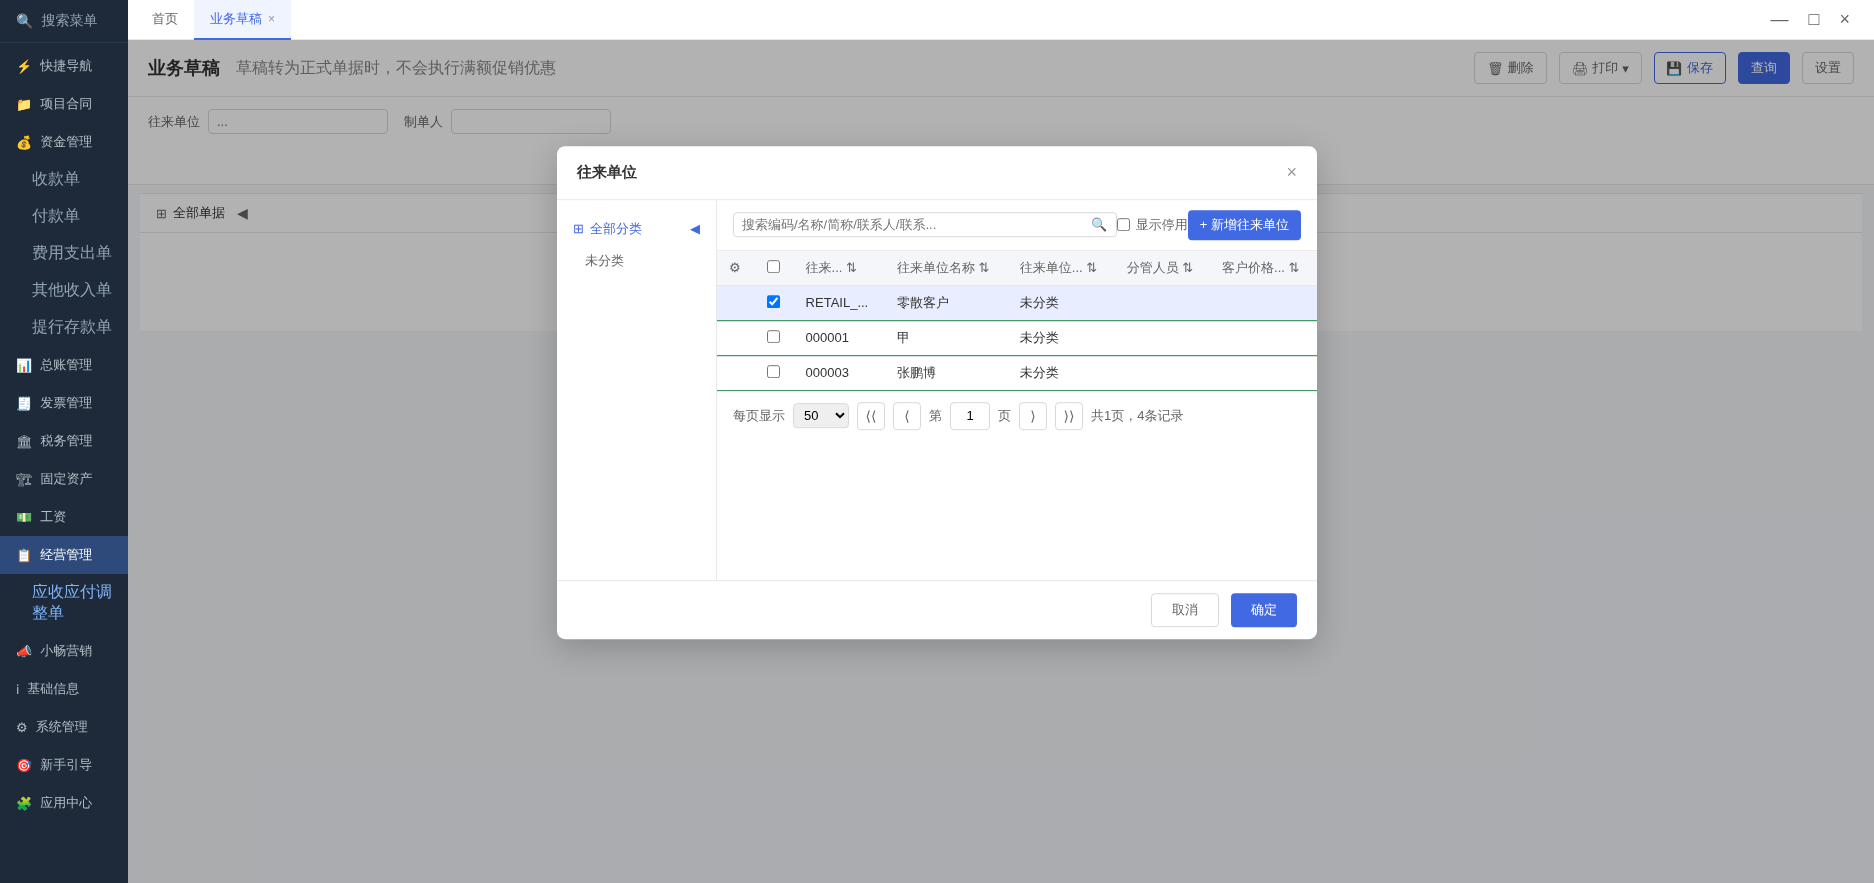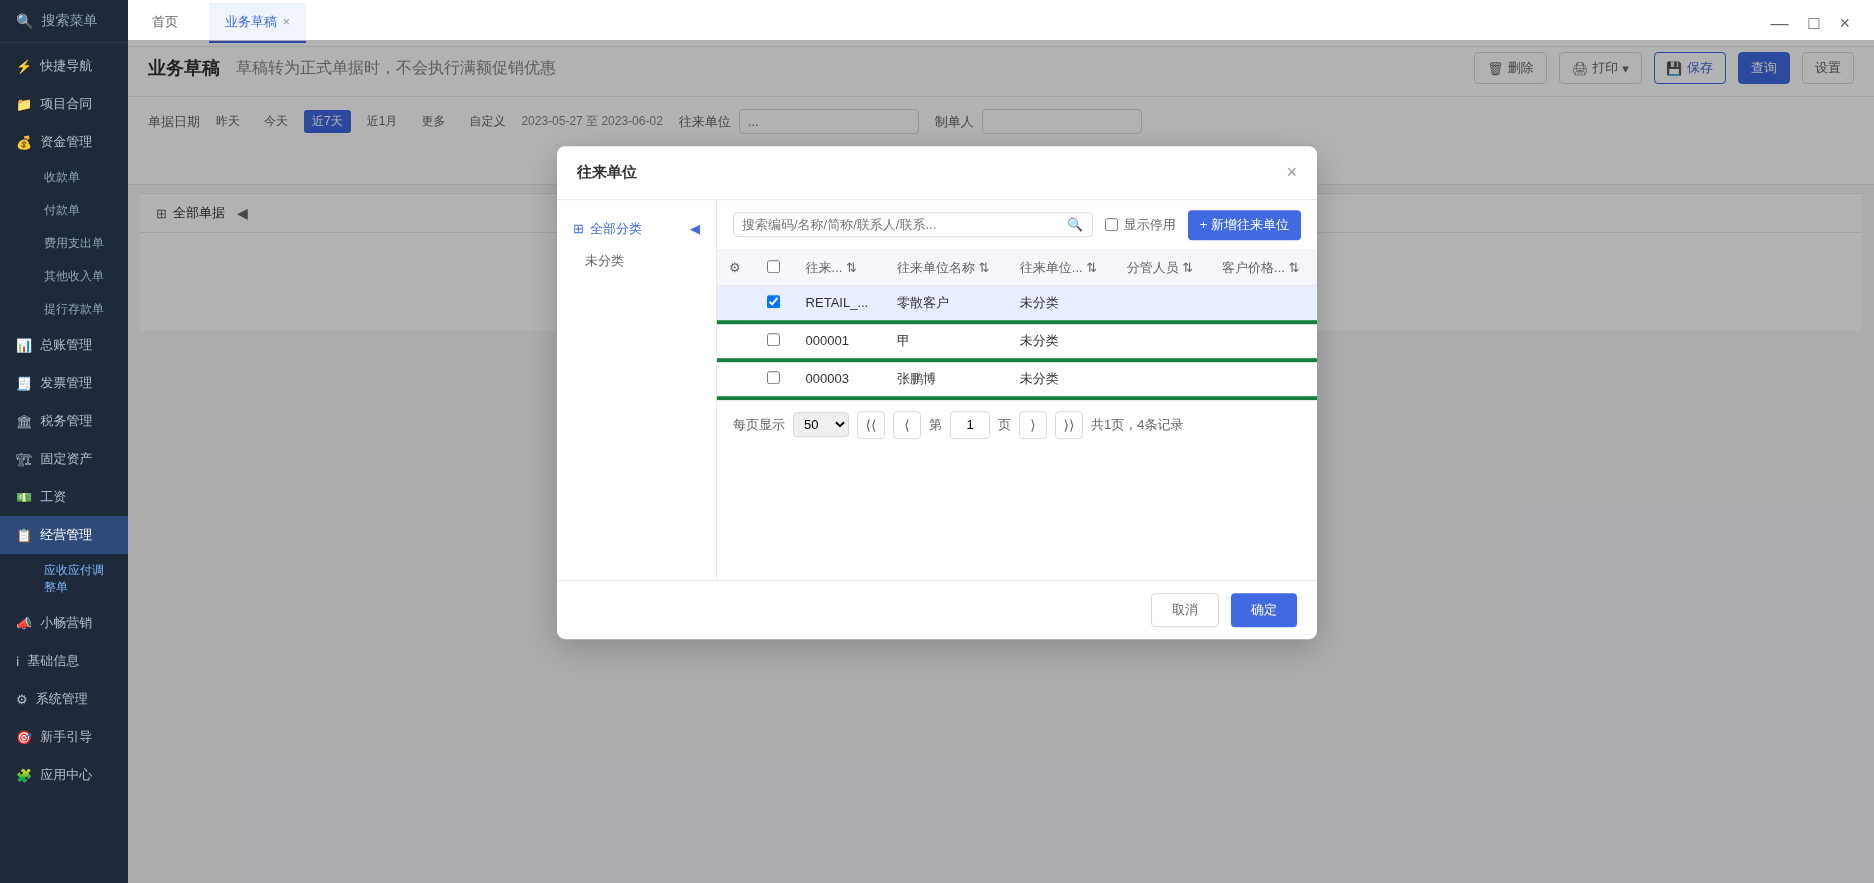--- a/index.html
+++ b/index.html
@@ -11,23 +11,23 @@
       background: #1e2a3a; color: #b0bec5; display: flex; flex-direction: column;
       z-index: 10;
     }
     .sidebar-search {
       display: flex; align-items: center; padding: 12px 16px; gap: 8px;
       color: #90a4ae; font-size: 14px; cursor: pointer; border-bottom: 1px solid #2a3a4e;
     }
 
     
     .topbar {
-      position: fixed; left: 128px; top: 0; right: 0; height: 47px;
+      position: fixed; left: 128px; top: 0; right: 0; height: 40px;
       background: #fff; border-bottom: 1px solid #e8e8e8; display: flex; align-items: center;
-      z-index: 9; padding: 0 8px; gap: 15px;
+      z-index: 9; padding: 0 8px;
     }
     .tab {
       padding: 0 16px; height: 40px; display: flex; align-items: center;
       font-size: 13px; color: #666; cursor: pointer; border-bottom: 2px solid transparent;
     }
     .tab.active { color: #4169e1; border-bottom: 2px solid #4169e1; background: #f0f4ff; }
     .tab-close { margin-left: 6px; color: #999; font-size: 12px; cursor: pointer; }
     .topbar-right { margin-left: auto; display: flex; gap: 4px; padding-right: 8px; }
     .close-btn { font-size: 18px; color: #666; cursor: pointer; padding: 4px 8px; }
 
@@ -86,40 +86,40 @@
       min-height: 380px;
     }
     .modal-sidebar-item {
       padding: 8px 16px; font-size: 13px; cursor: pointer; color: #333;
       display: flex; align-items: center; gap: 6px;
     }
     .modal-sidebar-item.active { color: #4169e1; font-weight: 500; }
     .modal-sidebar-sub { padding: 6px 16px 6px 28px; font-size: 13px; color: #666; cursor: pointer; }
     .modal-main { flex: 1; display: flex; flex-direction: column; }
     .modal-toolbar {
-      padding: 10px 16px; display: flex; align-items: center; gap: 12px;
+      padding: 10px 16px; display: flex; align-items: center; 
       border-bottom: 1px solid #e8e8e8;
     }
     .search-box {
       flex: 1; display: flex; align-items: center; border: 1px solid #d9d9d9;
       border-radius: 4px; padding: 4px 8px; gap: 6px; font-size: 13px; color: #999;
     }
     .search-box input { border: none; outline: none; flex: 1; font-size: 13px; color: #333; }
     .show-disabled { display: flex; align-items: center; gap: 6px; font-size: 13px; color: #666; }
     .btn-new { background: #4169e1; color: #fff; border: none; border-radius: 4px; padding: 6px 12px; font-size: 13px; cursor: pointer; display: flex; align-items: center; gap: 4px; white-space: nowrap; }
 
     
     .data-table { width: 100%; border-collapse: collapse; font-size: 13px; }
     .data-table th {
       background: #f5f6fa; padding: 8px 12px; text-align: left;
       border-bottom: 1px solid #e8e8e8; color: #666; font-weight: normal;
       white-space: nowrap;
     }
     .data-table td {
-      padding: 8px 12px; border-bottom: 4px solid #15803d; color: #333;
+      padding: 8px 12px; border-bottom: 1px solid #15803d; color: #333;
     }
     .data-table tr.selected td { background: #e8edff; }
 
     
     .pagination {
       padding: 10px 16px; display: flex; align-items: center; gap: 8px;
       border-top: 1px solid #e8e8e8; font-size: 13px; color: #666;
     }
     .page-btn {
       width: 28px; height: 28px; border: 1px solid #d9d9d9; border-radius: 4px;
@@ -149,21 +149,21 @@
     .table-scroll::-webkit-scrollbar-thumb { background: #bbb; border-radius: 3px; }
 
     
     .sidebar-section { padding: 4px 0; }
     .sidebar-group-item {
       display: flex; align-items: center; padding: 10px 16px; gap: 8px;
       font-size: 13px; color: #b0bec5; cursor: pointer;
     }
     .sidebar-group-item.active { background: #2d4a7a; color: #fff; }
     .sub-item {
-      padding: 8px 16px 8px 44px; font-size: 12px; color: #90a4ae; cursor: pointer;
+      padding: 8px 16px 8px 32px; font-size: 16px; color: #90a4ae; cursor: pointer;
     }
     .sub-item.active { color: #7eb3f7; }
   </style>
 </head>
 <body>
 
 <div class="sidebar">
   <div class="sidebar-search">
     <span>🔍</span>
     <span>搜索菜单</span>
@@ -273,30 +273,20 @@
         <span>查询</span>
       </button>
       <button class="btn-action">
         <span>设置</span>
       </button>
     </div>
   </div>
 
   <div class="filter-bar">
     <div class="filter-item">
-      <span class="filter-label">单据日期</span>
-      <button class="date-btn">昨天</button>
-      <button class="date-btn">今天</button>
-      <button class="date-btn active">近7天</button>
-      <button class="date-btn">近1月</button>
-      <button class="date-btn">更多</button>
-      <button class="date-btn">自定义</button>
-      <span class="date-range">2023-05-27 至 2023-06-02</span>
-    </div>
-    <div class="filter-item">
       <span class="filter-label">往来单位</span>
       <input class="filter-select" style="width: 180px;" placeholder="...">
     </div>
     <div class="filter-item">
       <span class="filter-label">制单人</span>
       <input class="filter-select" style="width: 140px;">
     </div>
     <div style="width:100%; display:flex; justify-content:center; margin-top:4px;">
       <span class="expand-more">
         <span>▽</span>

